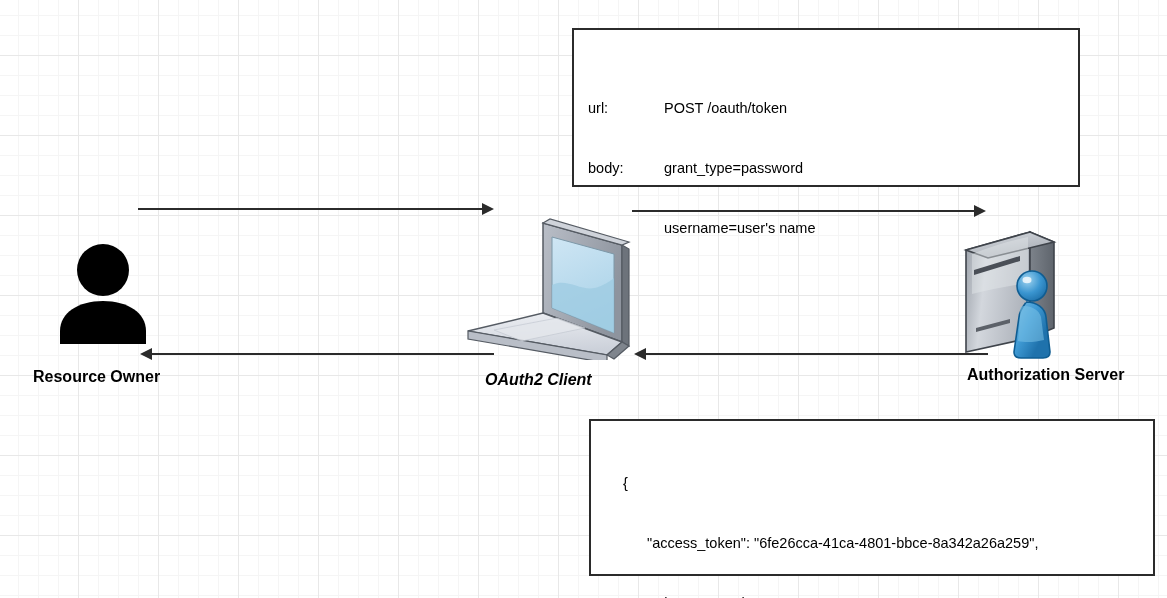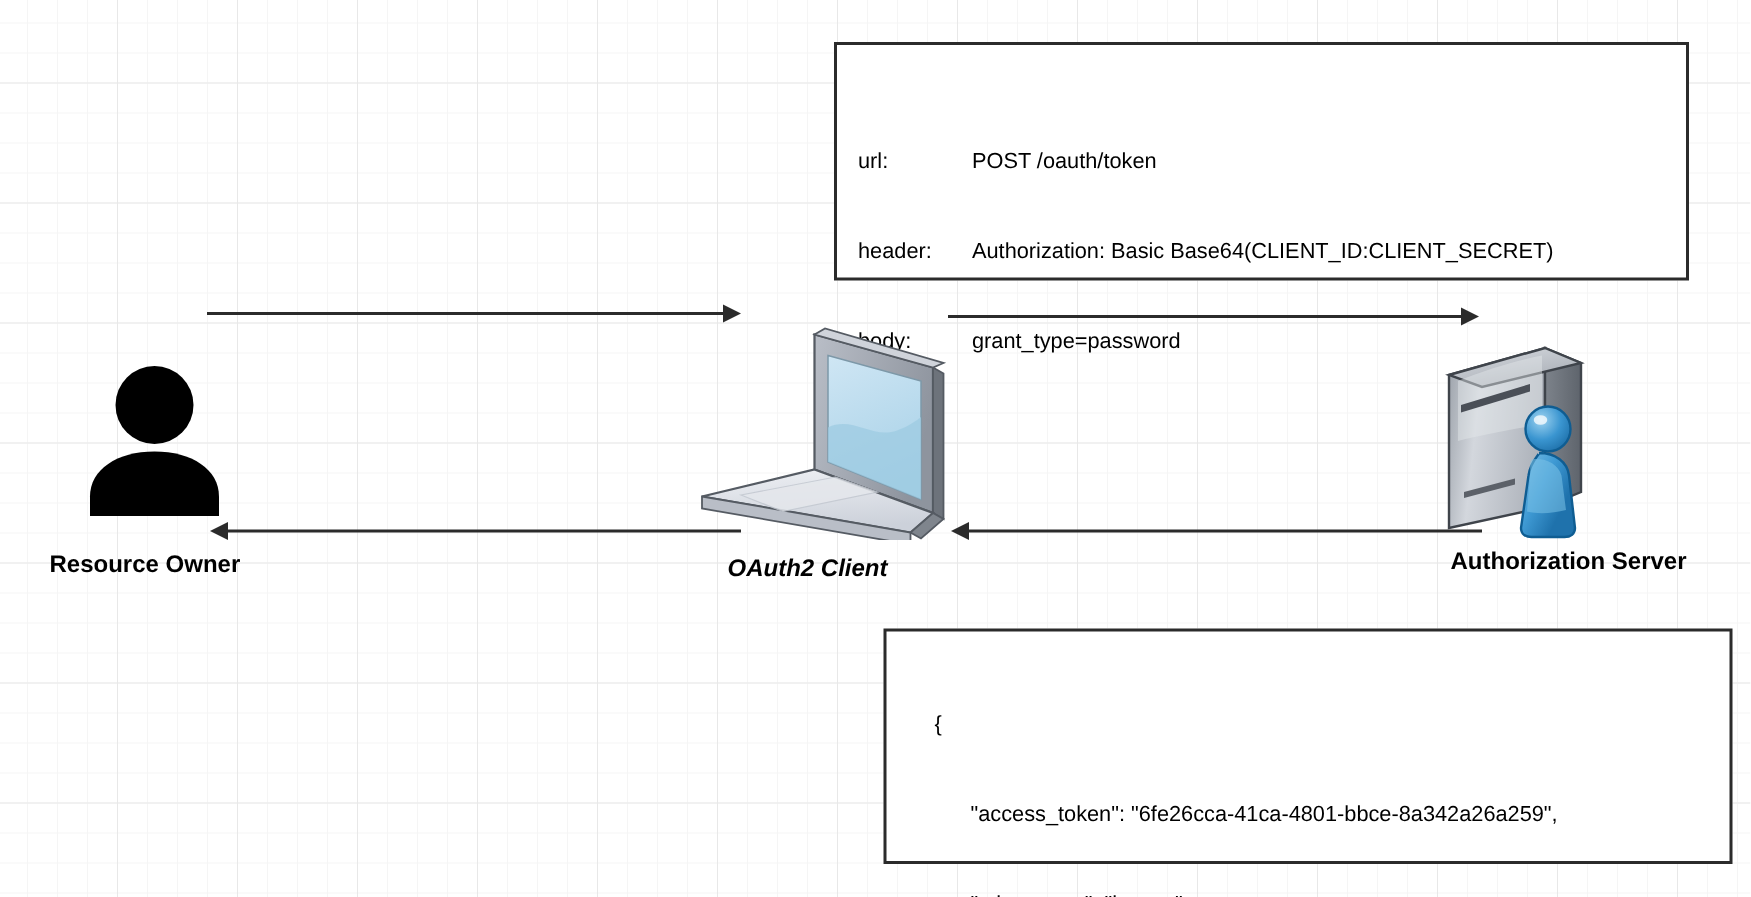--- a/index.html
+++ b/index.html
@@ -41,23 +41,23 @@
     border: 2px solid #2b2b2b;
     box-sizing: border-box;
   }
   .msg-inner {
     font-size: 14.5px;
     color: #000000;
     line-height: 20px;
     white-space: pre;
   }
   #request-box {
-    left: 556px;
+    left: 572px;
     top: 28px;
-    width: 570px;
+    width: 508px;
     height: 159px;
   }
   #request-box .msg-inner {
     position: absolute;
     left: 14px;
     top: 28px;
   }
   .req-row { display: block; }
   .req-label {
     display: inline-block;
@@ -152,22 +152,22 @@
   }
 </style>
 </head>
 <body>
 
 <div id="canvas">
 
   <div id="request-box" class="msg-box">
     <div class="msg-inner">
       <span class="req-row"><span class="req-label">url:</span><span>POST /oauth/token</span></span>
-      <span class="req-row"><span class="req-label">header:</span><span>Authorization: Basic Base64(CLIENT_ID:CLIENT_SECRET)</span></span>
       <span class="req-row"><span class="req-label">body:</span><span>grant_type=password</span></span>
+      <span class="req-row"><span class="req-label"></span><span>username=user's name</span></span>
     </div>
   </div>
 
   <div id="response-box" class="msg-box">
     <div class="msg-inner">
       <span class="json-line">{</span>
       <span class="json-line json-indent">"access_token": "6fe26cca-41ca-4801-bbce-8a342a26a259",</span>
       <span class="json-line json-indent">"token_type": "bearer",</span>
       
       

